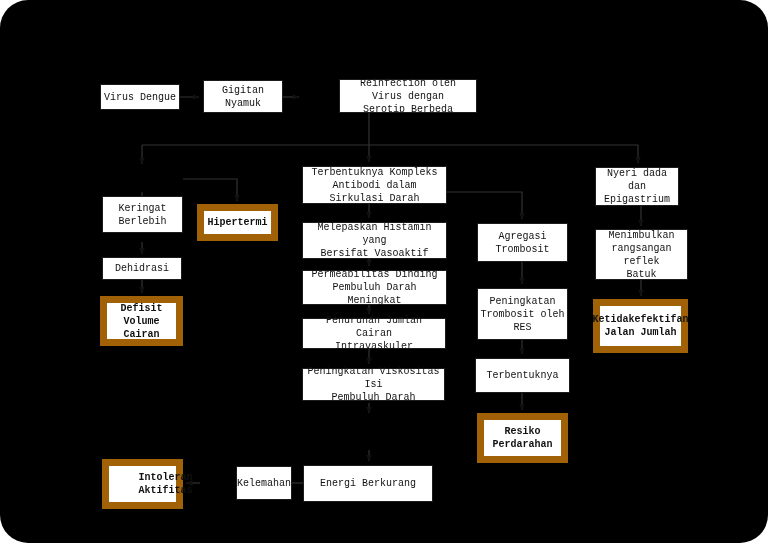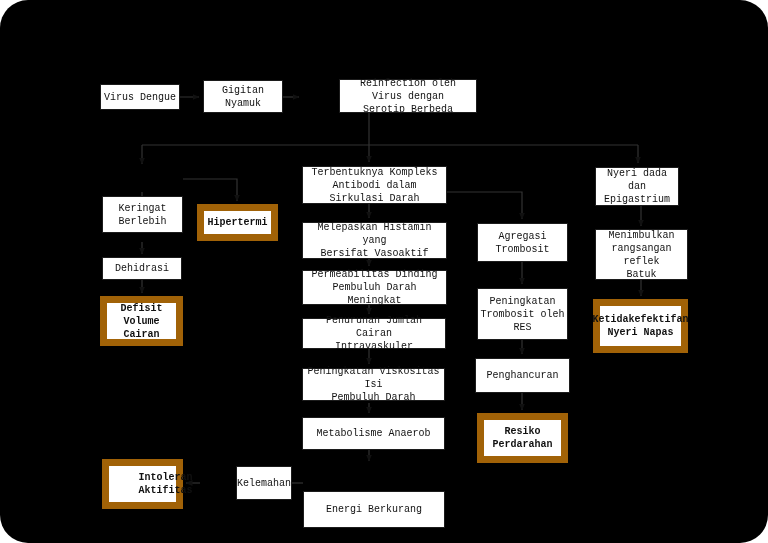--- a/index.html
+++ b/index.html
@@ -92,37 +92,36 @@
   <div class="node" style="left:302px;top:166px;width:145px;height:38px;">Terbentuknya Kompleks
 Antibodi dalam Sirkulasi Darah</div>
   <div class="node" style="left:302px;top:222px;width:145px;height:37px;">Melepaskan Histamin yang
 Bersifat Vasoaktif</div>
   <div class="node" style="left:302px;top:270px;width:145px;height:35px;">Permeabilitas Dinding
 Pembuluh Darah Meningkat</div>
   <div class="node" style="left:302px;top:318px;width:144px;height:31px;">Penurunan Jumlah Cairan
 Intravaskuler</div>
   <div class="node" style="left:302px;top:368px;width:143px;height:33px;">Peningkatan Viskositas Isi
 Pembuluh Darah</div>
-  <div class="node" style="left:302px;top:417px;width:143px;height:33px;">Metabolisme Anaerob</div>
-  <div class="node" style="left:303px;top:491px;width:142px;height:37px;">Energi Berkurang</div>
+  <div class="node" style="left:303px;top:465px;width:130px;height:37px;">Energi Berkurang</div>
 
   <div class="node" style="left:200px;top:466px;width:56px;height:34px;margin-left:36px;">Kelemahan</div>
   <div class="node bold" style="left:102px;top:459px;width:81px;height:50px;padding-left:48px;">Intoleran
 Aktifitas</div>
 
   <div class="node" style="left:477px;top:223px;width:91px;height:39px;">Agregasi
 Trombosit</div>
   <div class="node" style="left:477px;top:288px;width:91px;height:52px;">Peningkatan
 Trombosit oleh
 RES</div>
-  <div class="node" style="left:475px;top:358px;width:95px;height:35px;">Penghancuran</div>
+  <div class="node" style="left:475px;top:358px;width:95px;height:35px;">Terbentuknya</div>
   <div class="node bold" style="left:477px;top:413px;width:91px;height:50px;">Resiko
 Perdarahan</div>
 
   <div class="node" style="left:595px;top:167px;width:84px;height:39px;">Nyeri dada dan
 Epigastrium</div>
   <div class="node" style="left:595px;top:229px;width:93px;height:51px;">Menimbulkan
 rangsangan reflek
 Batuk</div>
   <div class="node bold" style="left:593px;top:299px;width:95px;height:54px;">Ketidakefektifan
-Nyeri Napas</div>
+Jalan Jumlah</div>
 
 </div>
 
 </body></html>

